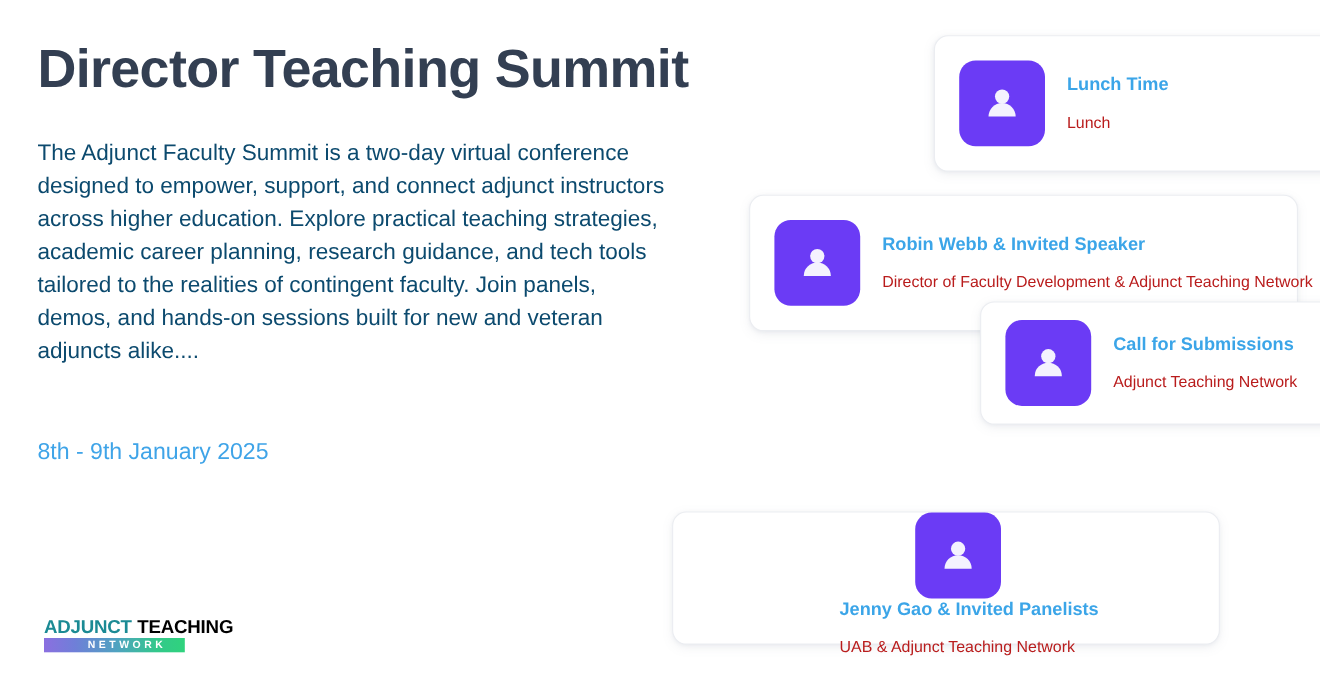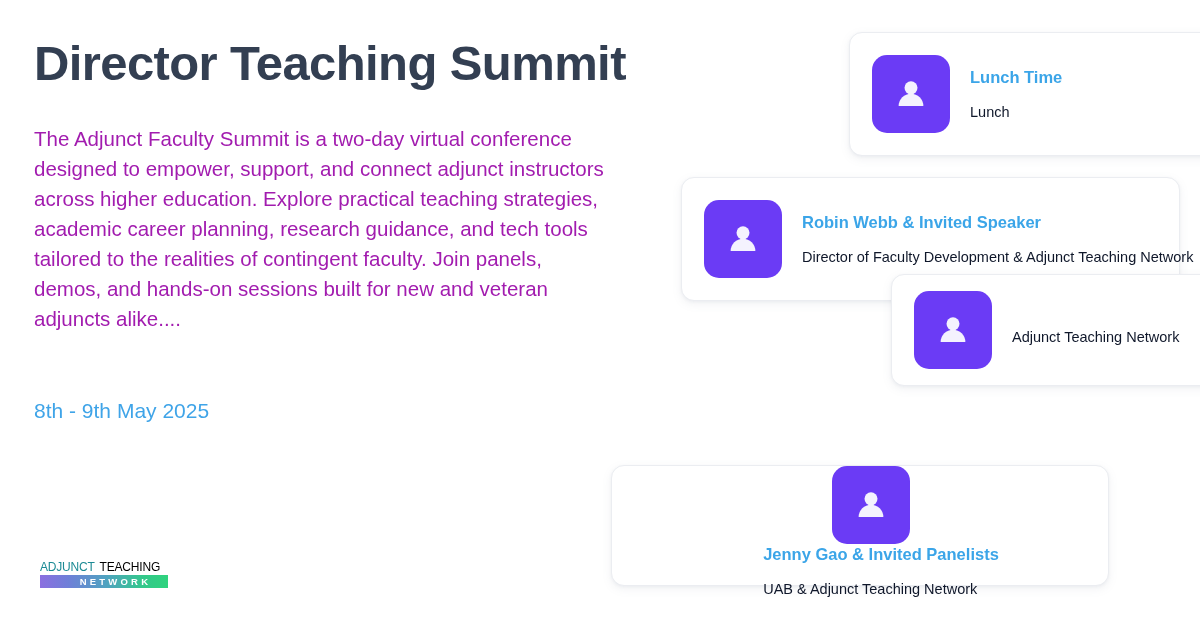--- a/index.html
+++ b/index.html
@@ -33,21 +33,21 @@
     letter-spacing: -0.6px;
     color: #333f52;
     line-height: 1.12;
     white-space: nowrap;
   }
 
   .page-desc {
     margin-top: 33px;
     font-size: 20.5px;
     line-height: 30px;
-    color: #a21caf;
+    color: #0c4a6e;
     width: 580px;
     font-weight: 400;
   }
 
   .page-date {
     position: absolute;
     left: 0;
     top: 363px;
     font-size: 21px;
     color: #3fa4e8;
@@ -60,22 +60,22 @@
     position: absolute;
     left: 40px;
     top: 561px;
     width: 128px;
   }
   .logo-top {
     display: flex;
     align-items: baseline;
     gap: 5px;
     line-height: 1;
-    font-size: 12px;
-    font-weight: normal;
+    font-size: 17px;
+    font-weight: bold;
     letter-spacing: -0.2px;
     text-align: right;
   }
   .logo-adjunct { color: #1b8a94; }
   .logo-teaching { color: #000000; }
   .logo-bar {
     margin-top: 2px;
     height: 13px;
     width: 128px;
     background: linear-gradient(90deg, #8b6fe0 0%, #6f7fd8 22%, #4fa3c0 52%, #33c88b 80%, #2fd37d 100%);
@@ -126,21 +126,21 @@
     font-size: 16.5px;
     font-weight: bold;
     color: #3ba5e8;
     line-height: 1.25;
     white-space: nowrap;
   }
 
   .card-sub {
     margin-top: 15px;
     font-size: 14.5px;
-    color: #0f172a;
+    color: #b91c1c;
     line-height: 1.25;
     white-space: nowrap;
     font-weight: 400;
   }
 
   
   #card-break-time {
     left: 849px;  top: 32px;
     width: 380px; height: 124px;
     padding: 0 0 0 22px;
@@ -171,21 +171,21 @@
 </head>
 <body>
 
 <div id="page">
 
   <div class="left-col">
     <h1 class="page-title">Director Teaching Summit</h1>
 
     <p class="page-desc">The Adjunct Faculty Summit is a two-day virtual conference designed to empower, support, and connect adjunct instructors across higher education. Explore practical teaching strategies, academic career planning, research guidance, and tech tools tailored to the realities of contingent faculty. Join panels, demos, and hands-on sessions built for new and veteran adjuncts alike....</p>
 
-    <div class="page-date">8th - 9th May 2025</div>
+    <div class="page-date">8th - 9th January 2025</div>
   </div>
 
   <div class="logo">
     <div class="logo-top">
       <span class="logo-adjunct">ADJUNCT</span>
       <span class="logo-teaching">TEACHING</span>
     </div>
     <div class="logo-bar">
       <span class="logo-network">NETWORK</span>
     </div>
@@ -218,20 +218,21 @@
   </div>
 
   <div class="card" id="card-call-submissions">
     <div class="card-avatar">
       <svg width="40" height="40" viewBox="0 0 24 24">
         <circle cx="12" cy="8.3" r="3.9" fill="#f4f2fe"></circle>
         <path d="M4.6 19.2a7.4 7.4 0 0 1 14.8 0z" fill="#f4f2fe"></path>
       </svg>
     </div>
     <div class="card-text">
+      <div class="card-title">Call for Submissions</div>
       <div class="card-sub">Adjunct Teaching Network</div>
     </div>
   </div>
 
   <div class="card" id="card-jenny-gao">
     <div class="card-avatar">
       <svg width="40" height="40" viewBox="0 0 24 24">
         <circle cx="12" cy="8.3" r="3.9" fill="#f4f2fe"></circle>
         <path d="M4.6 19.2a7.4 7.4 0 0 1 14.8 0z" fill="#f4f2fe"></path>
       </svg>

